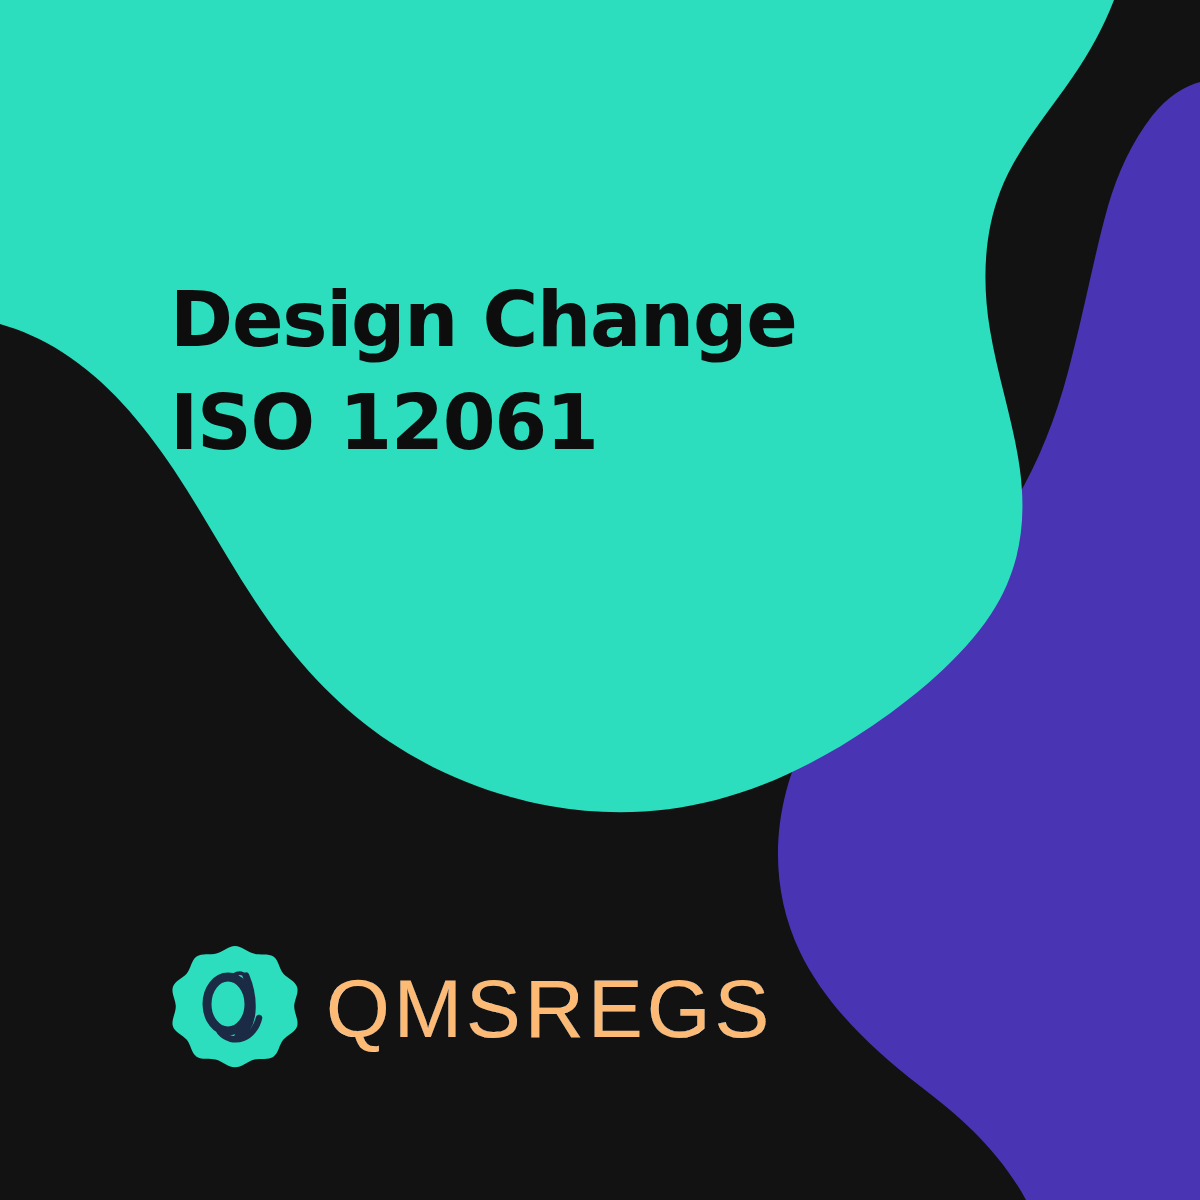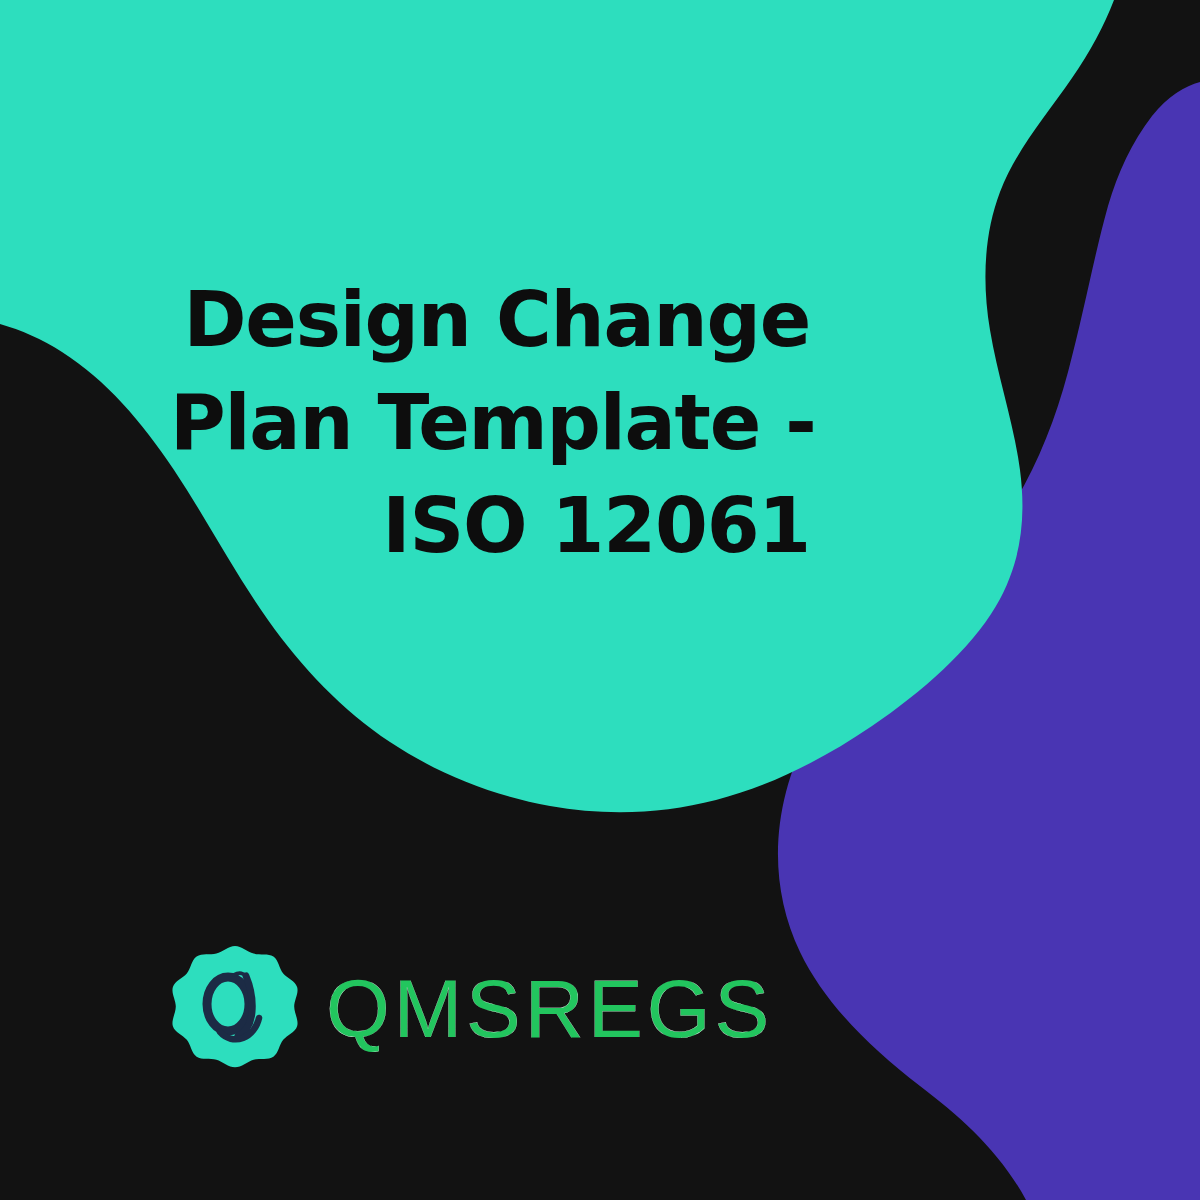--- a/index.html
+++ b/index.html
@@ -7,21 +7,20 @@
     padding: 0;
     background: #121212;
   }
   #canvas {
     position: relative;
     width: 1200px;
     height: 1200px;
     background: #121212;
     overflow: hidden;
     font-family: "Liberation Sans", sans-serif;
-    text-align: right;
   }
   .bg-shapes {
     position: absolute;
     inset: 0;
     width: 1200px;
     height: 1200px;
   }
   .title-block {
     position: absolute;
     left: 170px;
@@ -54,21 +53,21 @@
     position: relative;
   }
   .logo-badge svg { display: block; }
   .wordmark {
     margin-left: 28px;
     font-family: "Liberation Sans", sans-serif;
     font-weight: 300;
     font-size: 82px;
     line-height: 82px;
     letter-spacing: 4px;
-    color: #22c55e;
+    color: #fdba74;
     -webkit-text-stroke: 0.2px #ffffff;
     white-space: nowrap;
     position: relative;
     top: 2px;
   }
 </style>
 </head>
 <body>
 
 <div id="canvas">
@@ -101,21 +100,20 @@
              C 494,796 438,774 390,742
              C 342,710 302,668 268,620
              C 234,572 206,518 174,470
              C 142,422 106,380 62,352
              C 42,339 21,330 0,324
              Z"></path>
   </svg>
 
   <div class="title-block">
     <span class="title-line">Design Change</span>
-    <span class="title-line">Plan Template -</span>
     <span class="title-line">ISO 12061</span>
   </div>
 
   <div class="logo-row">
 
     <div class="logo-badge">
       <svg width="126" height="126" viewBox="0 0 126 126" aria-hidden="true">
 
         <path fill="#2DDEBE" d="M63,2
                  C69.5,2 75.4,7.9 81.6,9.6

